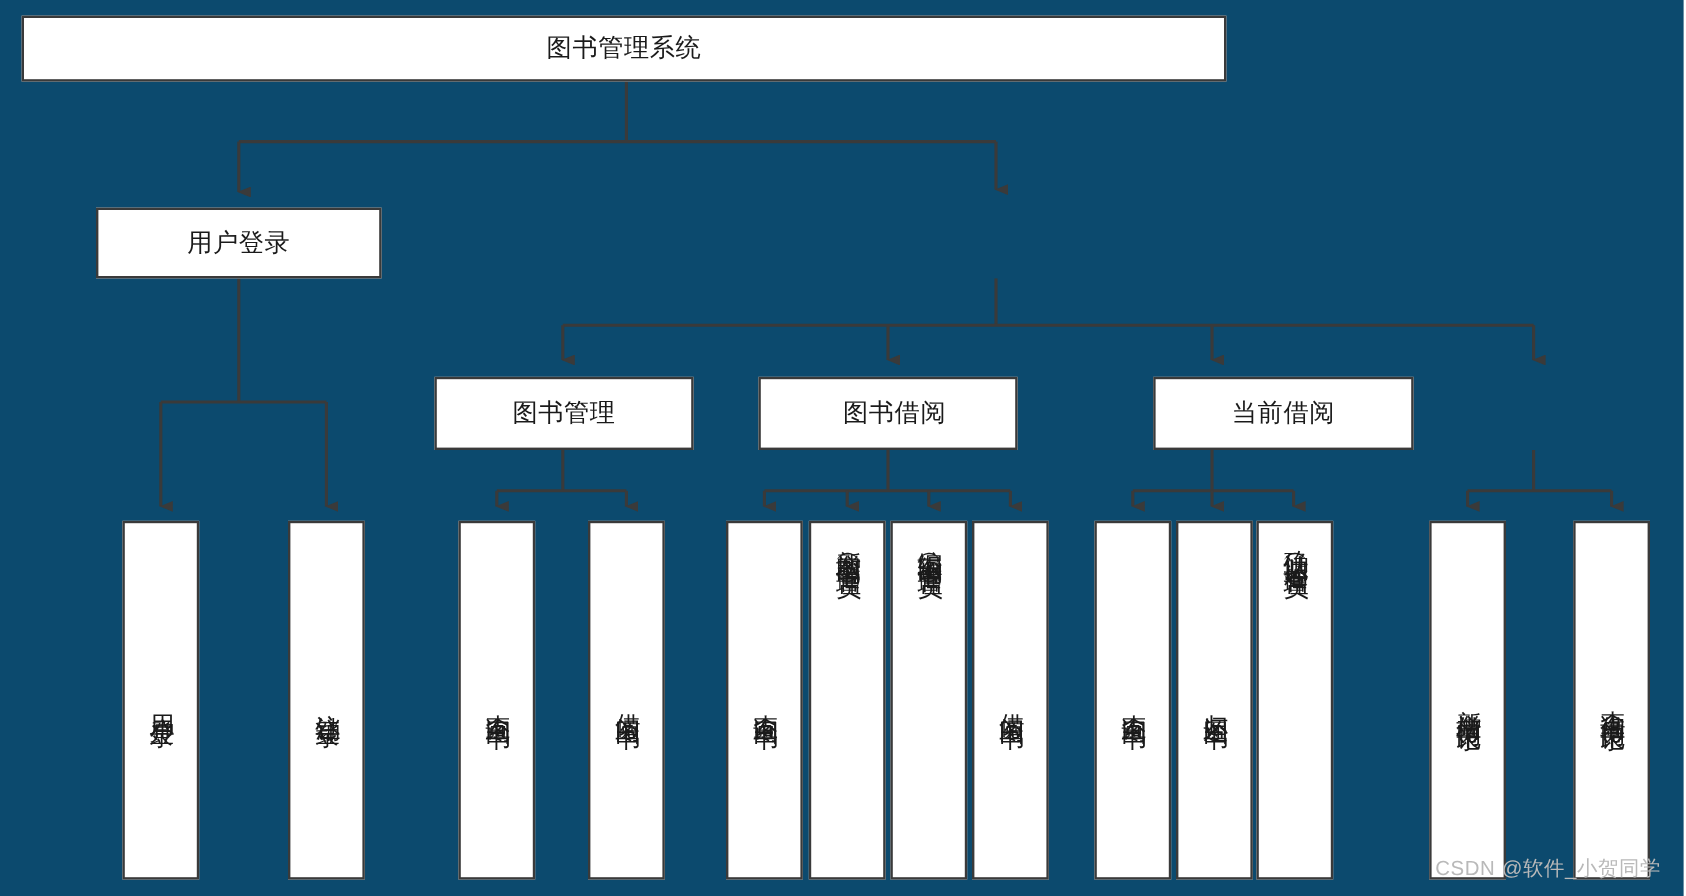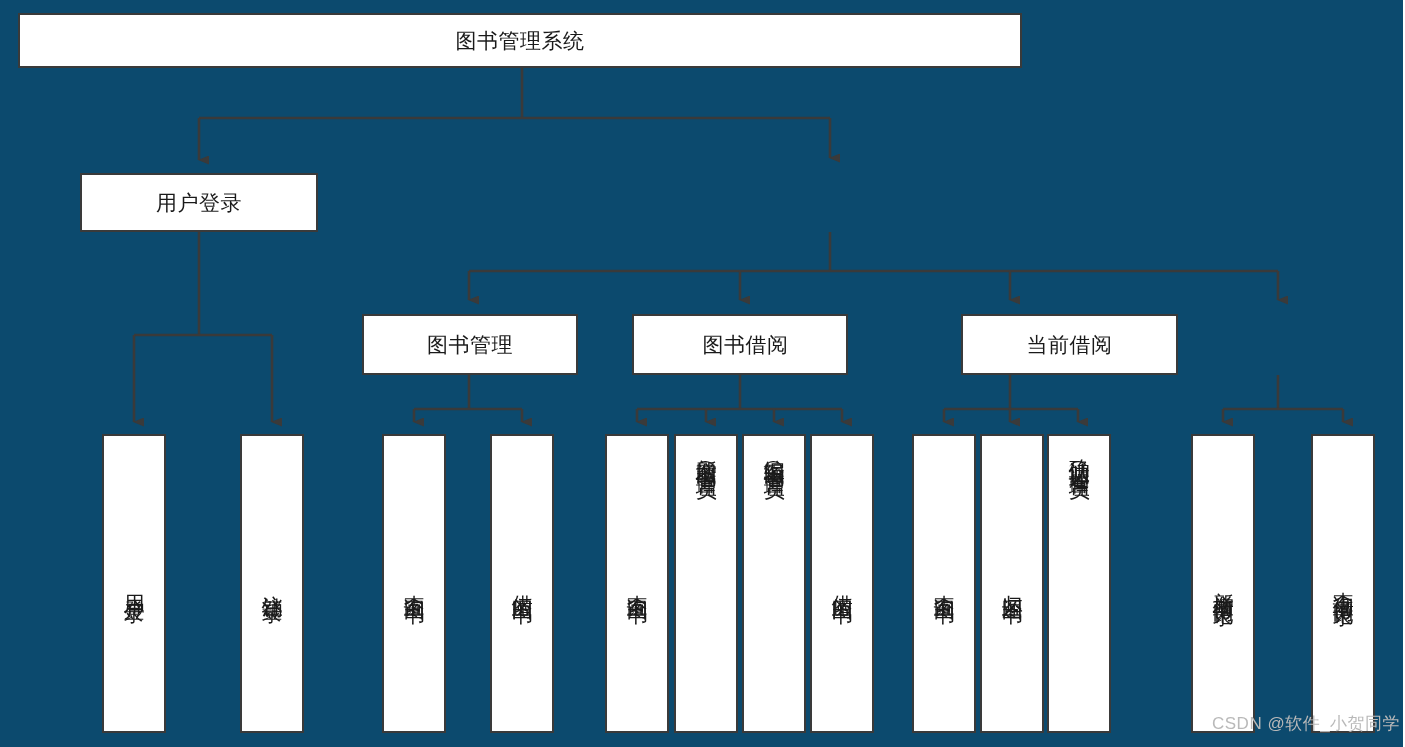--- a/index.html
+++ b/index.html
@@ -62,21 +62,20 @@
   }
   #watermark {
     position: absolute;
     left: 1196px;
     top: 712px;
     font-size: 17px;
     color: #b9b9b9;
     letter-spacing: 0.5px;
     white-space: nowrap;
     user-select: none;
-    margin-left: 16px;
   }
 </style>
 </head>
 <body>
 
 <div id="stage">
 
   <svg id="diagram-svg" viewBox="0 0 1405 747" xmlns="http://www.w3.org/2000/svg">
     <defs>
       <marker id="arrowhead" markerWidth="9" markerHeight="11" refX="4.5" refY="10" orient="auto" markerUnits="userSpaceOnUse">

